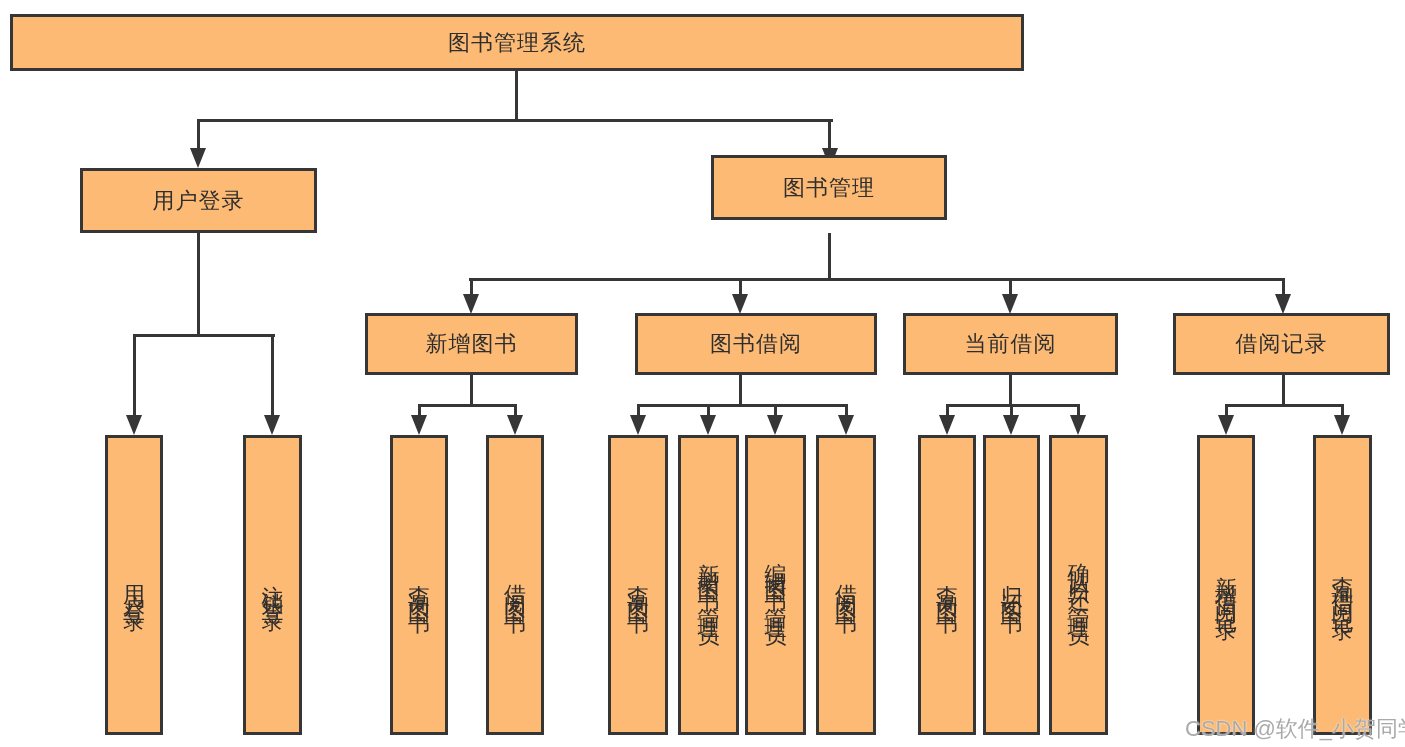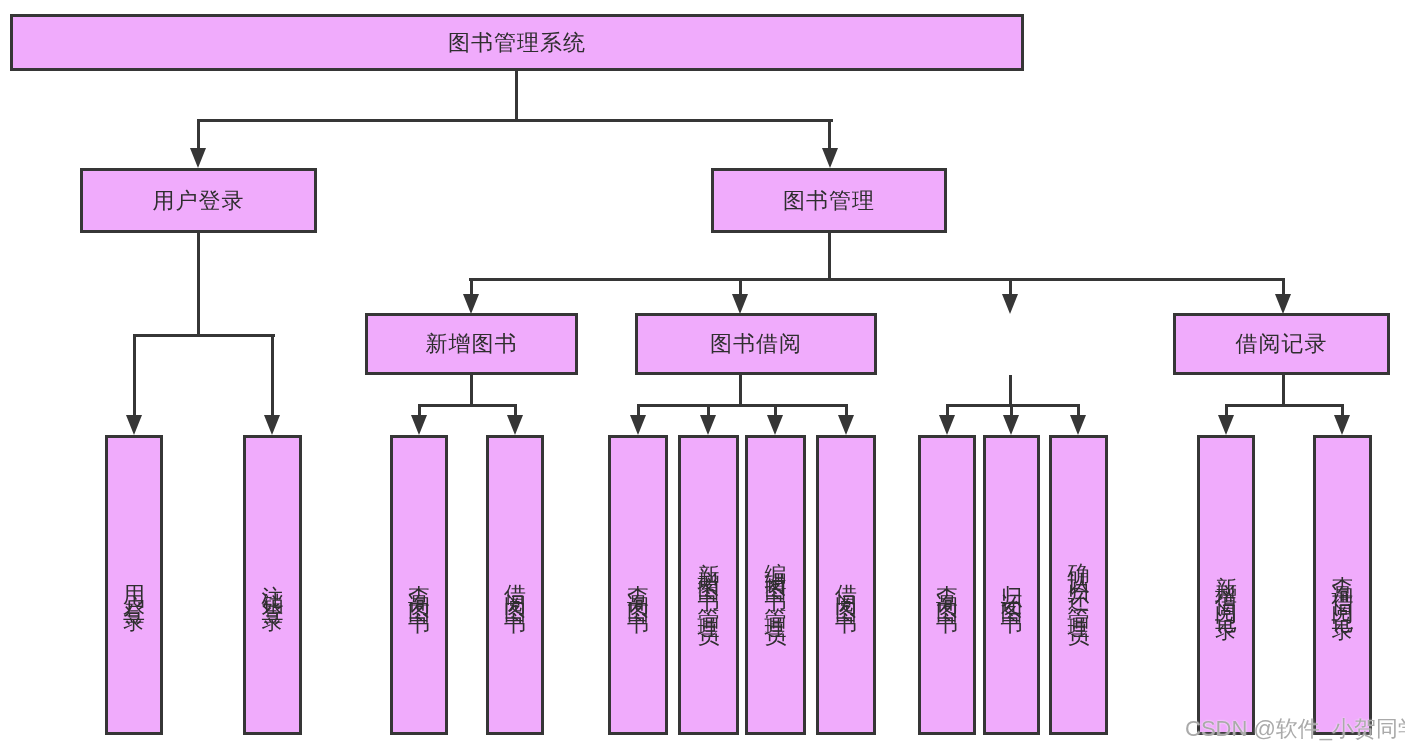--- a/index.html
+++ b/index.html
@@ -15,21 +15,21 @@
   #stage {
     position: relative;
     width: 1405px;
     height: 747px;
     background: var(--bg);
     overflow: hidden;
   }
   .box {
     position: absolute;
     border: 3px solid var(--line);
-    background: #f0abfc;
+    background: #fdba74;
     display: flex;
     align-items: center;
     justify-content: center;
     color: var(--text);
     font-size: 22px;
     letter-spacing: 1px;
   }
   .box.leaf span {
     writing-mode: vertical-rl;
     text-orientation: mixed;
@@ -119,29 +119,32 @@
   <div class="vl" style="left:1341px;top:404px;height:13px"></div>
   <div class="tri" style="left:1334px;top:415px"></div>
 
   <div class="box" style="left:10px;top:14px;width:1014px;height:57px">
     <span>图书管理系统</span>
   </div>
 
   <div class="box" style="left:80px;top:168px;width:237px;height:65px">
     <span>用户登录</span>
   </div>
-  <div class="box" style="left:711px;top:168px;width:236px;height:65px">
+  <div class="box" style="left:711px;top:155px;width:236px;height:65px">
     <span>图书管理</span>
   </div>
 
   <div class="box" style="left:365px;top:313px;width:213px;height:62px">
     <span>新增图书</span>
   </div>
   <div class="box" style="left:635px;top:313px;width:242px;height:62px">
     <span>图书借阅</span>
+  </div>
+  <div class="box" style="left:903px;top:313px;width:215px;height:62px">
+    <span>当前借阅</span>
   </div>
   <div class="box" style="left:1173px;top:313px;width:217px;height:62px">
     <span>借阅记录</span>
   </div>
 
   <div class="box leaf" style="left:105px;top:435px;width:58px;height:300px">
     <span>用户登录</span>
   </div>
   <div class="box leaf" style="left:243px;top:435px;width:59px;height:300px">
     <span>注销登录</span>

